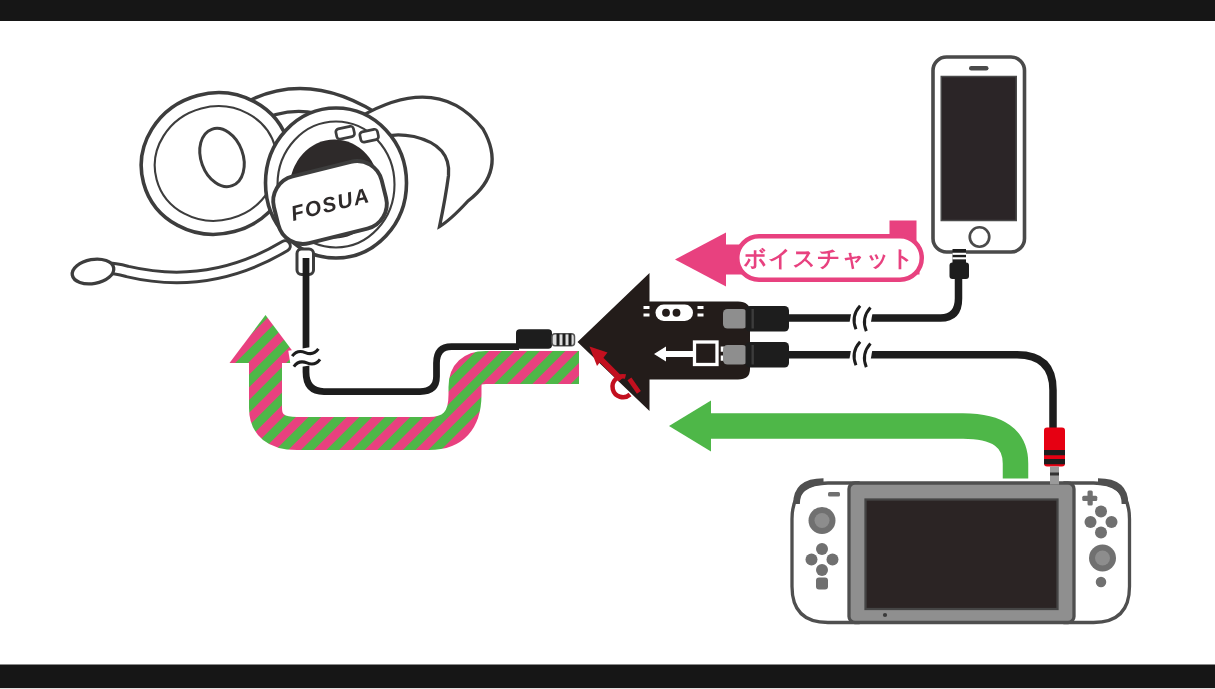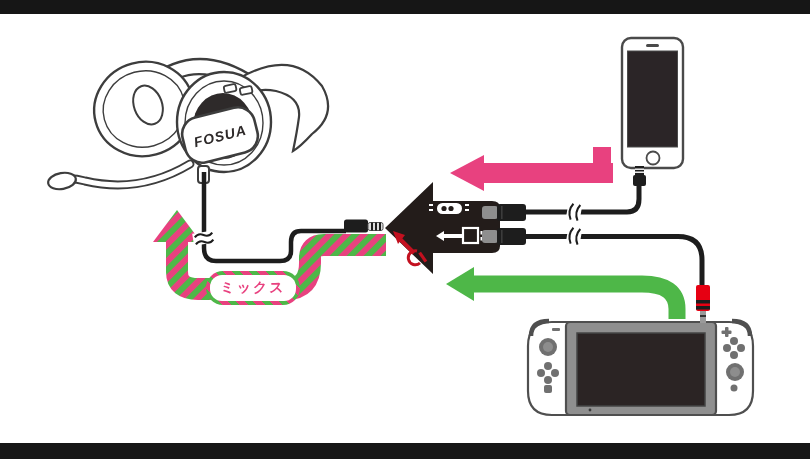--- a/index.html
+++ b/index.html
@@ -181,16 +181,14 @@
         <path d="M 579,204 q -5,8 0,16" fill="none" stroke="#1d1d1d" stroke-width="2"></path>
       </g>
       <g transform="rotate(10 574 236)">
         <rect x="567" y="227" width="14" height="19" fill="#ffffff"></rect>
         <path d="M 572,228 q -5,8 0,16" fill="none" stroke="#1d1d1d" stroke-width="2"></path>
         <path d="M 579,228 q -5,8 0,16" fill="none" stroke="#1d1d1d" stroke-width="2"></path>
       </g>
     </g>
   </svg>
 
-  <div class="mix-wrap">
-    <div class="mix-inner">ミックス</div>
-  </div>
+  <div class="flow-label pink">ボイスチャット</div>
 </div>
 
 </body></html>

